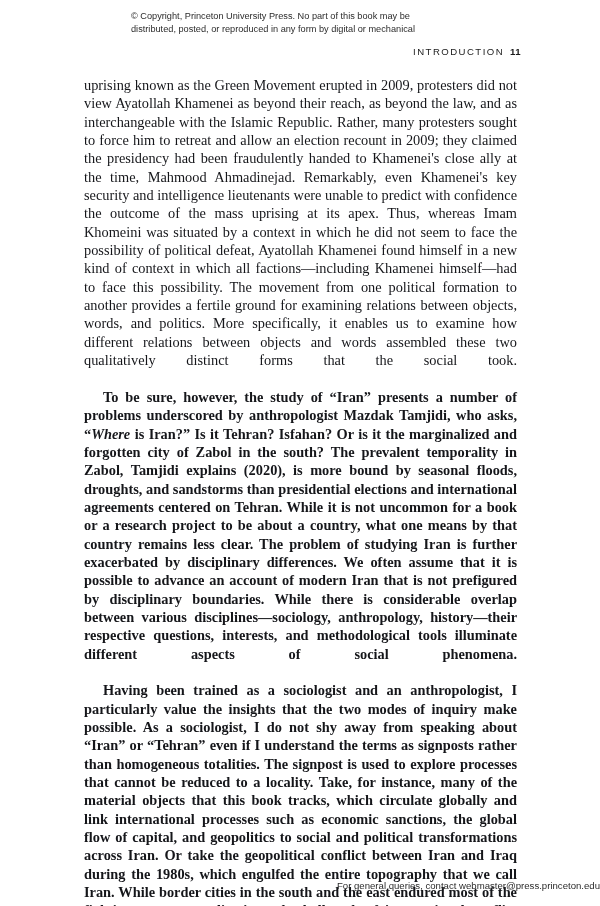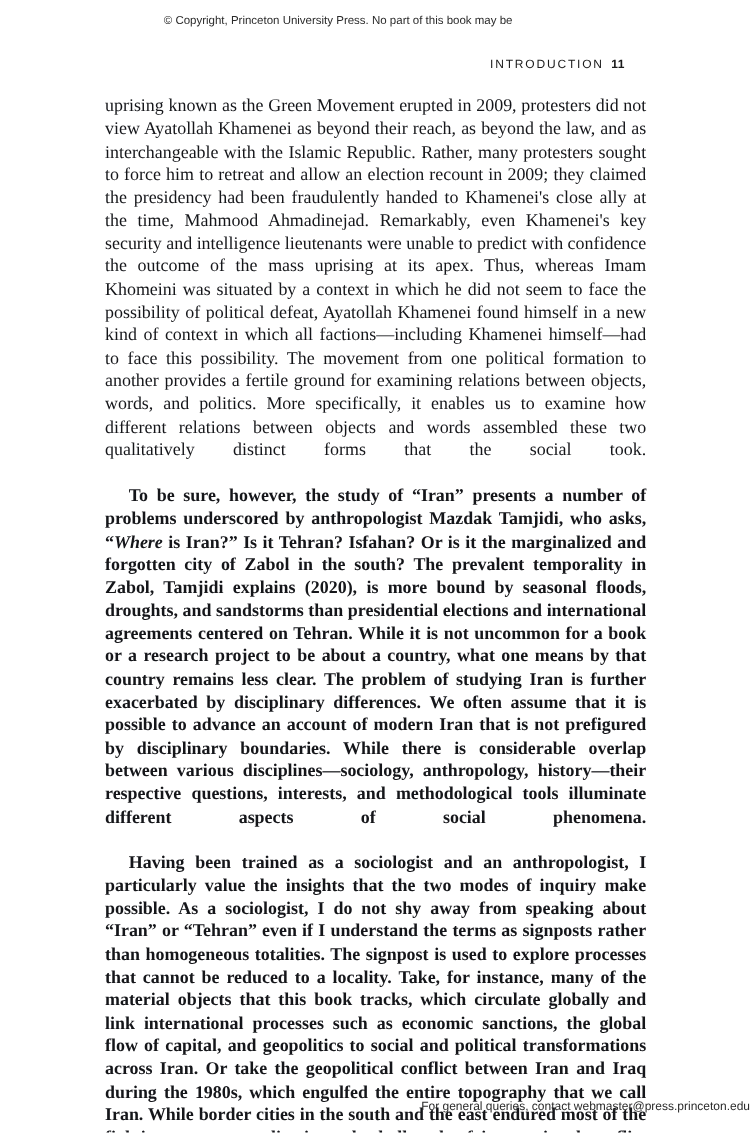--- a/index.html
+++ b/index.html
@@ -36,21 +36,21 @@
     text-align: left;
   }
   .copyright-block .cline {
     display: block;
     white-space: pre;
   }
 
   
   .running-head {
     position: absolute;
-    right: 100px;
+    right: 79px;
     top: 46px;
     font-family: "Liberation Sans", "DejaVu Sans", sans-serif;
     font-size: 9.6px;
     letter-spacing: 1.45px;
     color: #1a1a1a;
     white-space: nowrap;
   }
   .running-head .rh-title {
     font-weight: 400;
   }
@@ -107,20 +107,21 @@
     color: #2b2b2b;
   }
 </style>
 </head>
 <body>
 
 <div class="page">
 
   <div class="copyright-block">
     <span class="cline">© Copyright, Princeton University Press. No part of this book may be</span>
+    <span class="cline">distributed, posted, or reproduced in any form by digital or mechanical</span>
   </div>
 
   <div class="running-head">
     <span class="rh-title">INTRODUCTION</span><span class="rh-folio">11</span>
   </div>
 
   <div class="body-text">
 
     <p><span>uprising known as the Green Movement erupted in 2009, protesters did not view Ayatollah Khamenei as beyond their reach, as beyond the law, and as interchangeable with the Islamic Republic. Rather, many protesters sought to force him to retreat and allow an election recount in 2009; they claimed the presidency had been fraudulently handed to Khamenei's close ally at the time, Mahmood Ahmadinejad. Remarkably, even Khamenei's key security and intelligence lieutenants were unable to predict with confidence the outcome of the mass uprising at its apex. Thus, whereas Imam Khomeini was situated by a context in which he did not seem to face the possibility of political defeat, Ayatollah Khamenei found himself in a new kind of context in which all factions—including Khamenei himself—had to face this possibility. The movement from one political formation to another provides a fertile ground for examining relations between objects, words, and politics. More specifically, it enables us to examine how different relations between objects and words assembled these two qualitatively distinct forms that the social took.</span></p>
 

